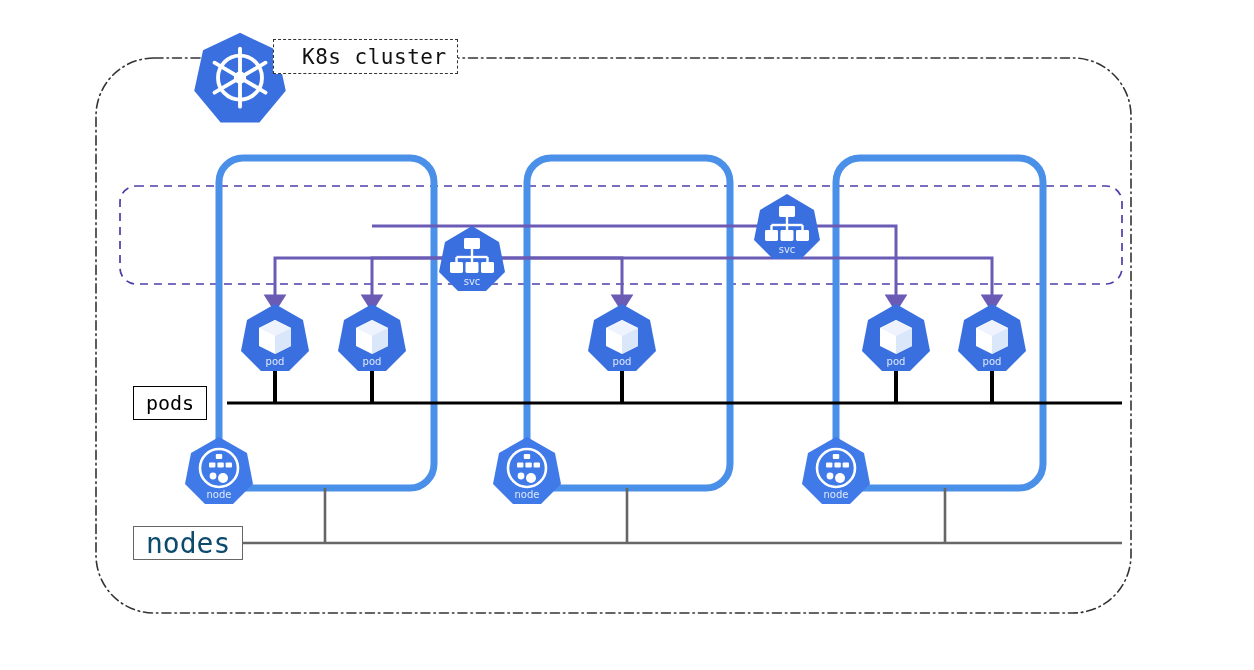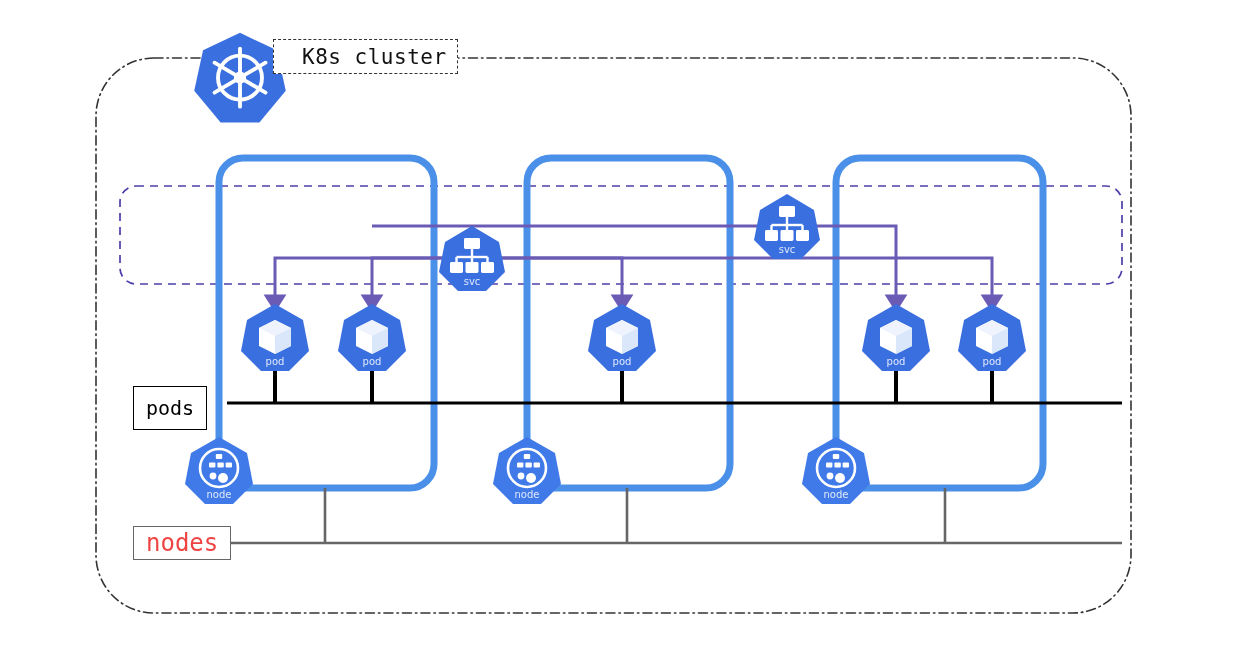--- a/index.html
+++ b/index.html
@@ -7,21 +7,21 @@
        font-family:"DejaVu Sans Mono","Liberation Mono",monospace;}
   #stage{position:relative;width:1254px;height:670px;}
   svg.layer{position:absolute;left:0;top:0;width:1254px;height:670px;}
   .lbl{position:absolute;background:#ffffff;display:flex;align-items:center;
        justify-content:center;box-sizing:border-box;white-space:nowrap;}
   .lbl-cluster{border:1.4px dashed #333;color:#111;font-size:21px;
        padding:0 10px;letter-spacing:.5px;}
   .lbl-services{border:1.6px dashed #4b3fa8;color:#3f3396;font-size:20px;
        padding:0 9px;letter-spacing:.5px;}
   .lbl-pods{border:1.6px solid #000;color:#000;font-size:20px;padding:0 12px;}
-  .lbl-nodes{border:1.6px solid #666;color:#ef4444;font-size:24px;padding:0 12px;}
+  .lbl-nodes{border:1.6px solid #666;color:#0c4a6e;font-size:28px;padding:0 12px;}
   .ico-txt{font-family:"DejaVu Sans","Liberation Sans",sans-serif;fill:#dfe8fb;}
 </style>
 </head>
 <body>
 
 <div id="stage">
 
   <svg class="layer" viewBox="0 0 1254 670">
     <defs>
       <marker id="parrow" markerWidth="9" markerHeight="9" refX="3.2" refY="4.2" orient="auto" markerUnits="strokeWidth">
@@ -205,17 +205,17 @@
         <circle cx="-6" cy="6" r="3.4"></circle>
         <circle cx="4" cy="8" r="5"></circle>
       </g>
       <text class="ico-txt" x="0" y="28" text-anchor="middle" font-size="10">node</text>
     </g>
   </svg>
 
   <div class="lbl lbl-cluster" style="left:273px;top:39px;height:35px;padding-left:28px;">K8s cluster</div>
 
 
-  <div class="lbl lbl-pods" style="left:133px;top:386px;height:44px;">pods</div>
+  <div class="lbl lbl-pods" style="left:133px;top:386px;height:34px;">pods</div>
 
   <div class="lbl lbl-nodes" style="left:133px;top:526px;height:34px;">nodes</div>
 
 </div>
 
 </body></html>

